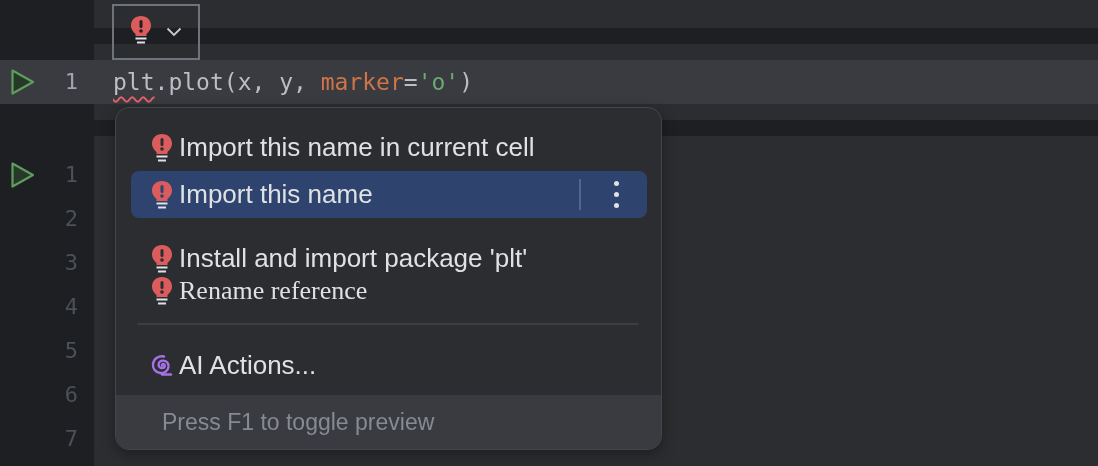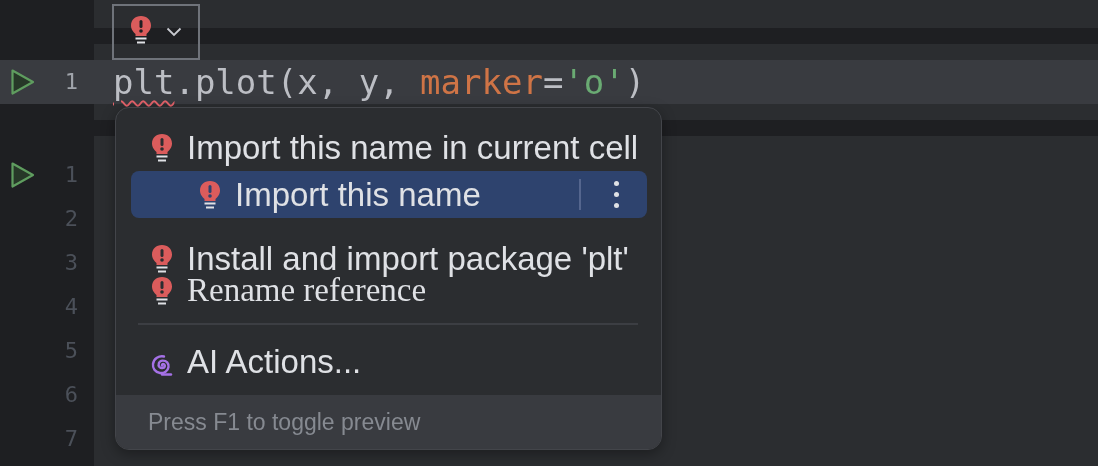--- a/index.html
+++ b/index.html
@@ -13,44 +13,44 @@
     .current-line { position: absolute; left: 0; right: 0; top: 60px; height: 44px; background: #393b40; }
 
     .run-btn { position: absolute; left: 10px; width: 26px; height: 28px; cursor: pointer; }
     .run-btn svg { width: 26px; height: 28px; display: block; }
 
     .line-no { position: absolute; width: 30px; left: 48px; text-align: right;
       font-family: "DejaVu Sans Mono", monospace; font-size: 22px; color: #4b5059; line-height: 44px; height: 44px; }
     .line-no.active { color: #a0a4ab; }
 
     .code-line { position: absolute; left: 113px; top: 60px; height: 44px; line-height: 44px;
-      font-family: "DejaVu Sans Mono", monospace; font-size: 34px; color: #bcbec4; white-space: pre; }
+      font-family: "DejaVu Sans Mono", monospace; font-size: 23px; color: #bcbec4; white-space: pre; }
     .tok-err { text-decoration: underline wavy #e5626a; text-decoration-thickness: 1.5px; text-underline-offset: 6px; }
     .tok-kw { color: #cf7446; }
     .tok-str { color: #6aab73; }
 
     .intent-toolbar { position: absolute; left: 112px; top: 4px; width: 88px; height: 56px;
       border: 2px solid #6f737a; display: flex; align-items: center; justify-content: center; gap: 14px; cursor: pointer; }
 
     .popup { position: absolute; left: 115px; top: 107px; width: 547px; height: 343px;
       background: #2b2d30; border: 1px solid #43454a; border-radius: 14px; overflow: hidden;
       box-shadow: 0 4px 14px rgba(0,0,0,0.35); }
     .menu-item { position: absolute; left: 15px; width: 516px; height: 47px; border-radius: 8px;
       display: flex; align-items: center; cursor: pointer; }
     .menu-item.selected { background: #2e436e; }
     .menu-item .icon { width: 26px; height: 32px; margin-left: 18px; display: flex; align-items: center; justify-content: center; }
-    .menu-item .label { margin-left: 12px; font-size: 33px; color: #dfe1e5; white-space: nowrap; }
+    .menu-item .label { margin-left: 4px; font-size: 26px; color: #dfe1e5; white-space: nowrap; }
     .menu-item .vsep { position: absolute; left: 448px; top: 8px; width: 2px; height: 31px; background: #55668e; }
     .menu-item .more { position: absolute; left: 470px; top: 6px; width: 30px; height: 35px; display: flex;
       flex-direction: column; align-items: center; justify-content: center; gap: 6px; cursor: pointer; }
     .menu-item .more span { width: 5px; height: 5px; border-radius: 50%; background: #dfe1e5; display: block; }
     .menu-divider { position: absolute; left: 22px; width: 500px; top: 215px; height: 2px; background: #3c3e43; }
 
     .popup-footer { position: absolute; left: 0; right: 0; bottom: 0; height: 54px; background: #393b40;
-      display: flex; align-items: center; padding-left: 32px; }
+      display: flex; align-items: center; padding-left: 46px; }
     .popup-footer span { font-size: 23px; color: #868a91; }
   </style>
 </head>
 <body>
 
 <div class="gutter"></div>
 
 <div class="band cell-bg" style="top:0;height:28px;"></div>
 <div class="band sep-bg" style="top:28px;height:16px;"></div>
 <div class="band cell-bg" style="top:44px;height:16px;"></div>
@@ -106,21 +106,21 @@
           <path d="M11 1 C5 1 1 5 1 10.5 C1 14.5 3.5 17 5.5 19 L5.5 21 L16.5 21 L16.5 19 C18.5 17 21 14.5 21 10.5 C21 5 17 1 11 1 Z" fill="#db5c5c"></path>
           <rect x="9.5" y="5" width="3" height="8" rx="1.5" fill="#2b2d30"></rect>
           <circle cx="11" cy="16" r="1.8" fill="#2b2d30"></circle>
           <rect x="5.5" y="22.5" width="11" height="2" fill="#dfe1e5"></rect>
           <rect x="7" y="26.5" width="8" height="2" fill="#dfe1e5"></rect>
         </svg>
     </span>
     <span class="label">Import this name in current cell</span>
   </div>
 
-  <div class="menu-item selected" style="top:63px;padding-left:48px;">
+  <div class="menu-item selected" style="top:63px;">
     <span class="icon">
       <svg width="22" height="30" viewBox="0 0 22 30">
           <path d="M11 1 C5 1 1 5 1 10.5 C1 14.5 3.5 17 5.5 19 L5.5 21 L16.5 21 L16.5 19 C18.5 17 21 14.5 21 10.5 C21 5 17 1 11 1 Z" fill="#db5c5c"></path>
           <rect x="9.5" y="5" width="3" height="8" rx="1.5" fill="#2e436e"></rect>
           <circle cx="11" cy="16" r="1.8" fill="#2e436e"></circle>
           <rect x="5.5" y="22.5" width="11" height="2" fill="#dfe1e5"></rect>
           <rect x="7" y="26.5" width="8" height="2" fill="#dfe1e5"></rect>
         </svg>
     </span>
     <span class="label">Import this name</span>

